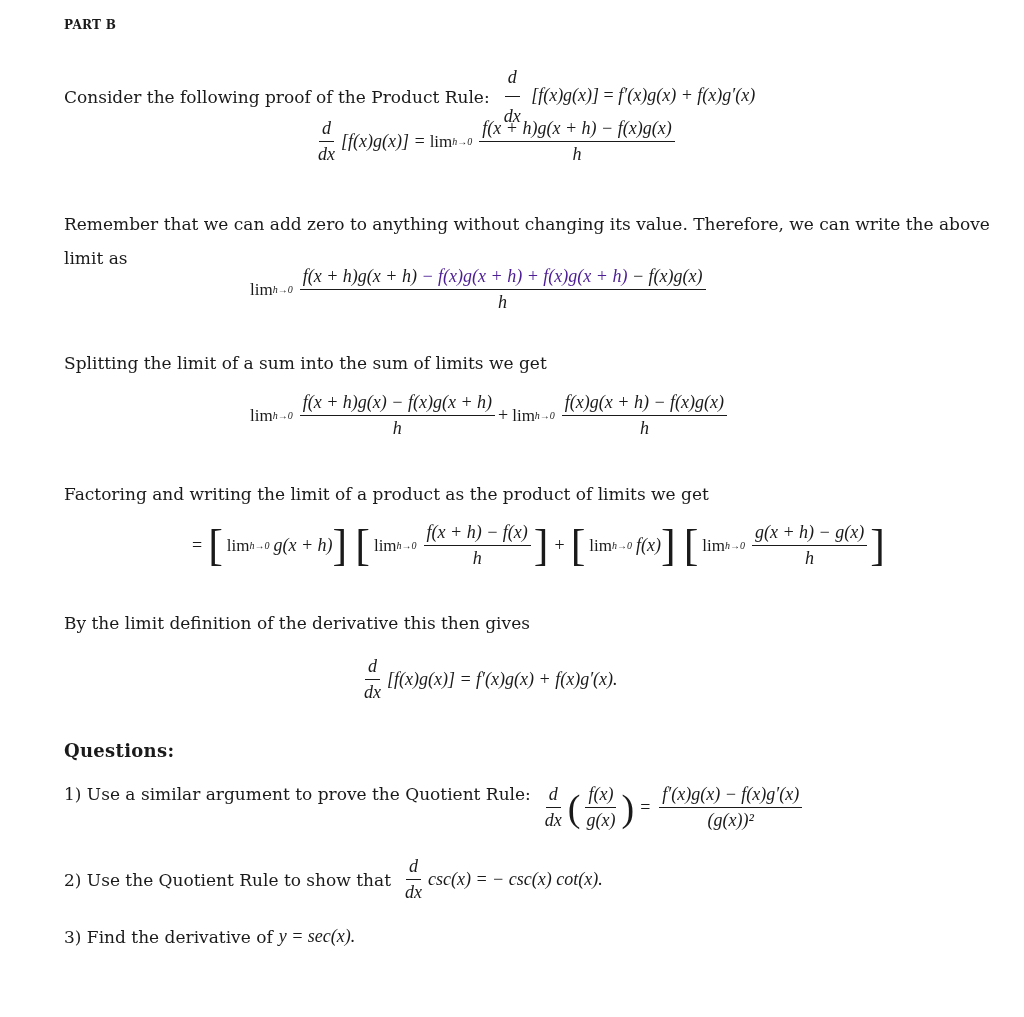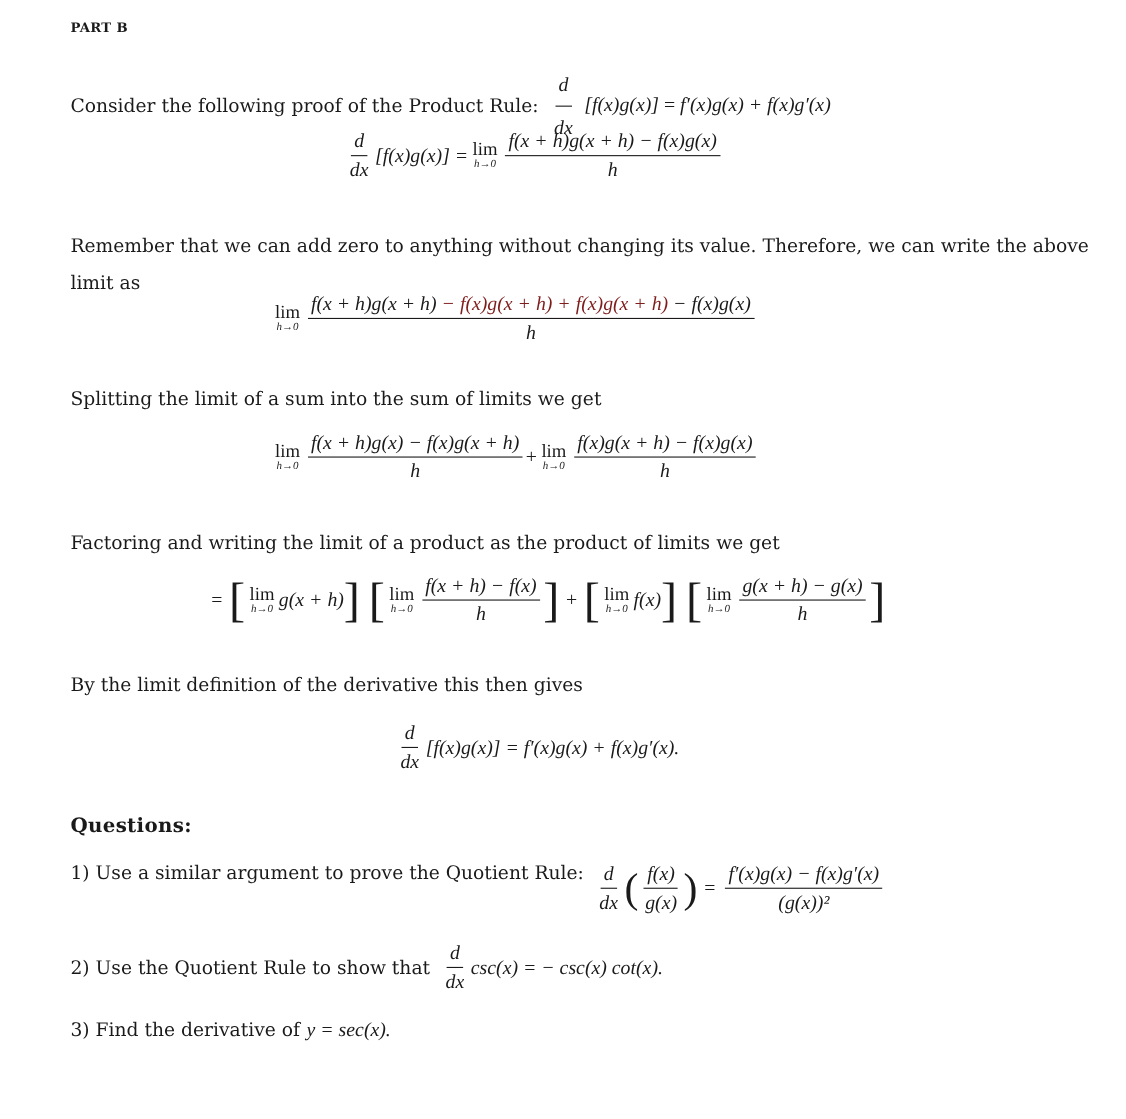--- a/index.html
+++ b/index.html
@@ -9,24 +9,24 @@
     color: #1a1a1a;
   }
   .abs { position: absolute; }
   .heading { font-weight: bold; font-size: 12px; letter-spacing: 0.3px; }
   .para { font-size: 17px; line-height: 34px; }
   .math { font-family: "Liberation Serif", "DejaVu Serif", serif; font-style: italic; font-size: 18px; white-space: nowrap; }
   .math .up { font-style: normal; }
   .frac { display: inline-flex; flex-direction: column; align-items: center; vertical-align: middle; margin: 0 3px; }
   .frac .num { padding: 0 3px 2px; border-bottom: 1.3px solid #1a1a1a; }
   .frac .den { padding: 2px 3px 0; }
-  .lim { display: inline-flex; flex-direction: column; align-items: center; vertical-align: middle; margin: 3px 4px; }
+  .lim { display: inline-flex; flex-direction: row; align-items: center; vertical-align: middle; margin: 3px 4px; }
   .lim .w { font-style: normal; font-size: 17px; line-height: 16px; }
   .lim .sub { font-size: 10px; line-height: 12px; }
-  .blue { color: #7f1d1d; }
+  .blue { color: #4c1d95; }
   .bigbr { font-style: normal; font-size: 44px; font-weight: 200; vertical-align: middle; line-height: 1; }
   .bigpar { font-style: normal; font-size: 38px; font-weight: 200; vertical-align: middle; line-height: 1; }
   .q { font-size: 17px; }
 </style>
 </head>
 <body>
 
 <div>
 
   <div class="abs heading" style="left:64px; top:18px;">PART B</div>

